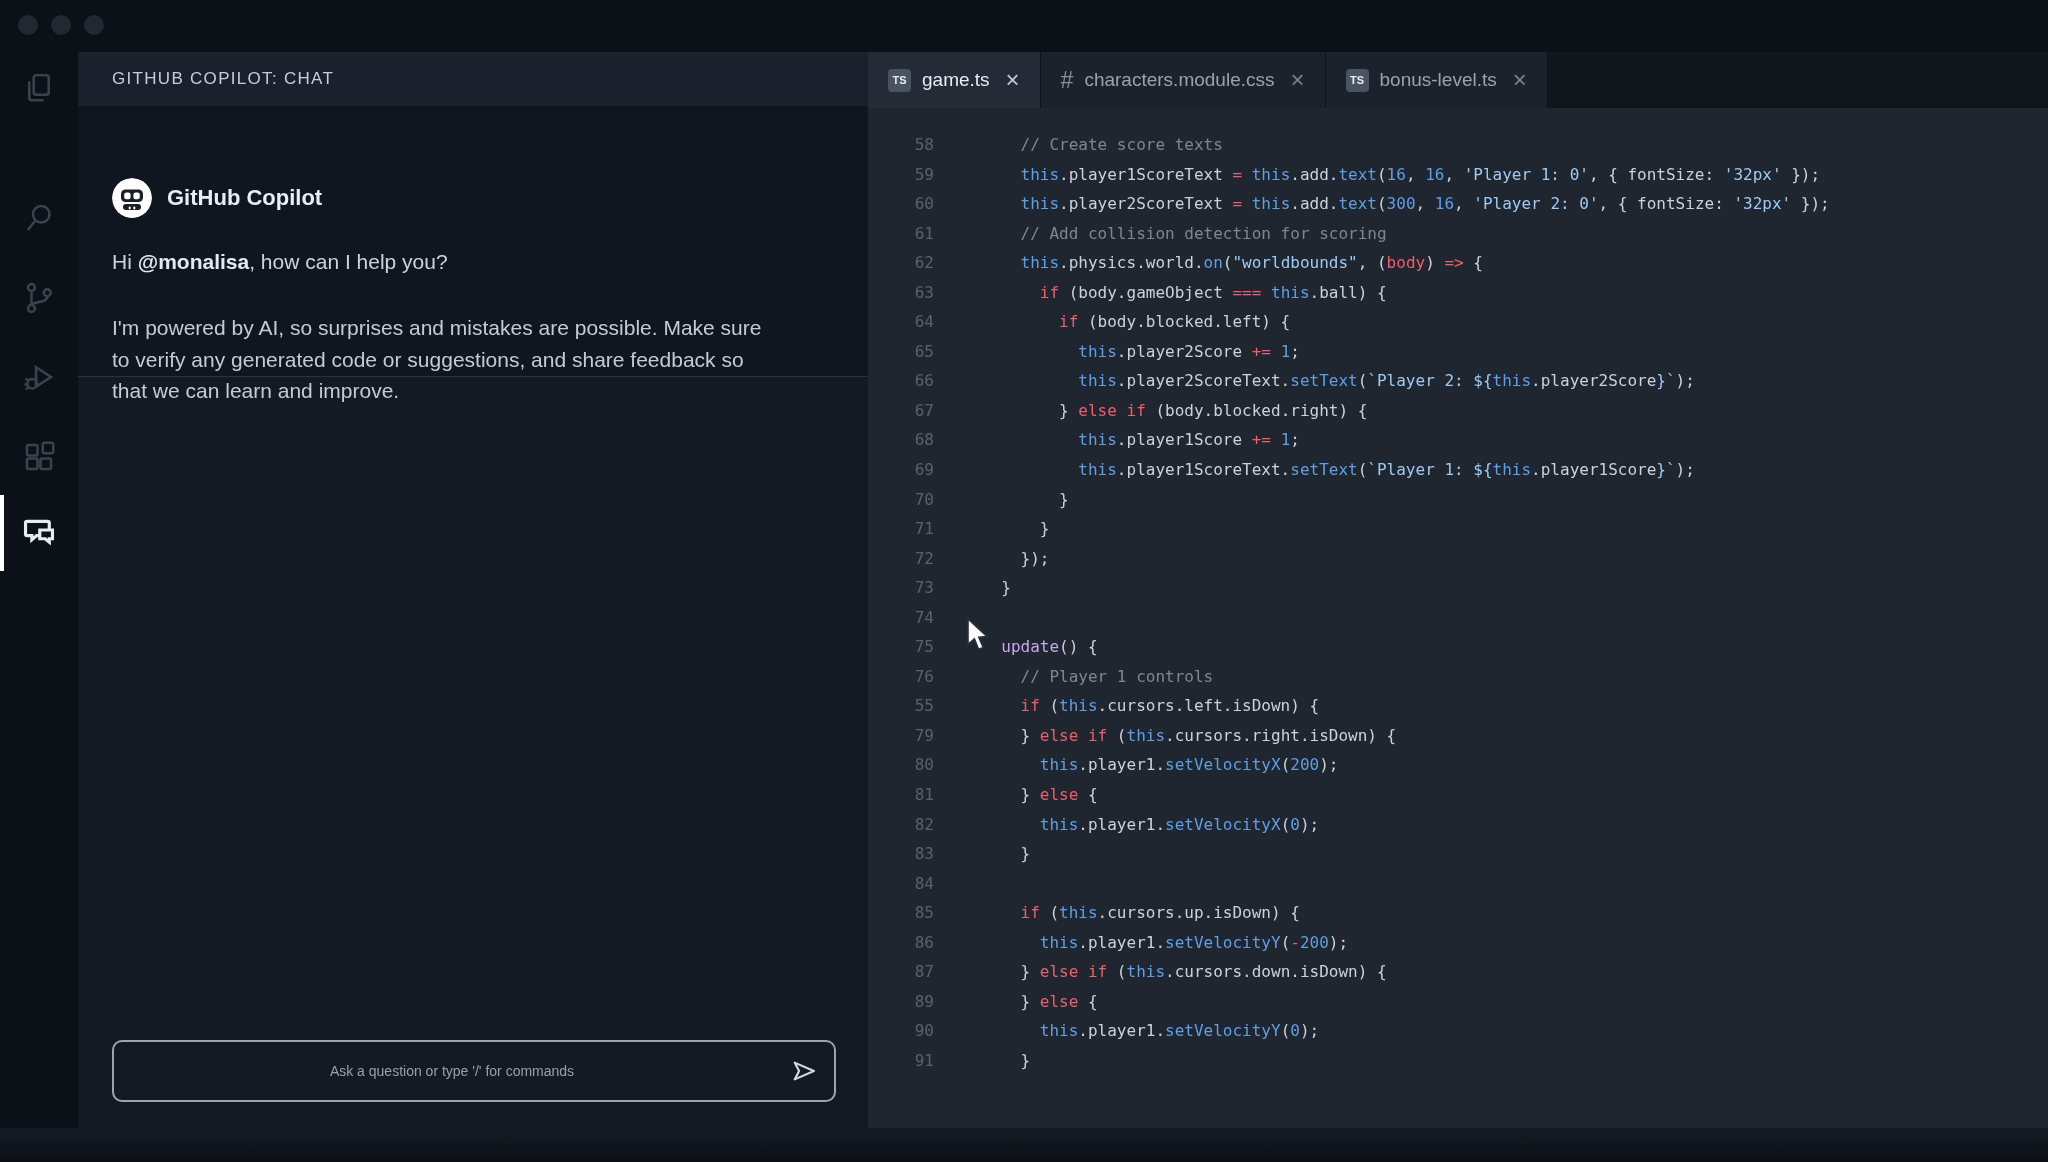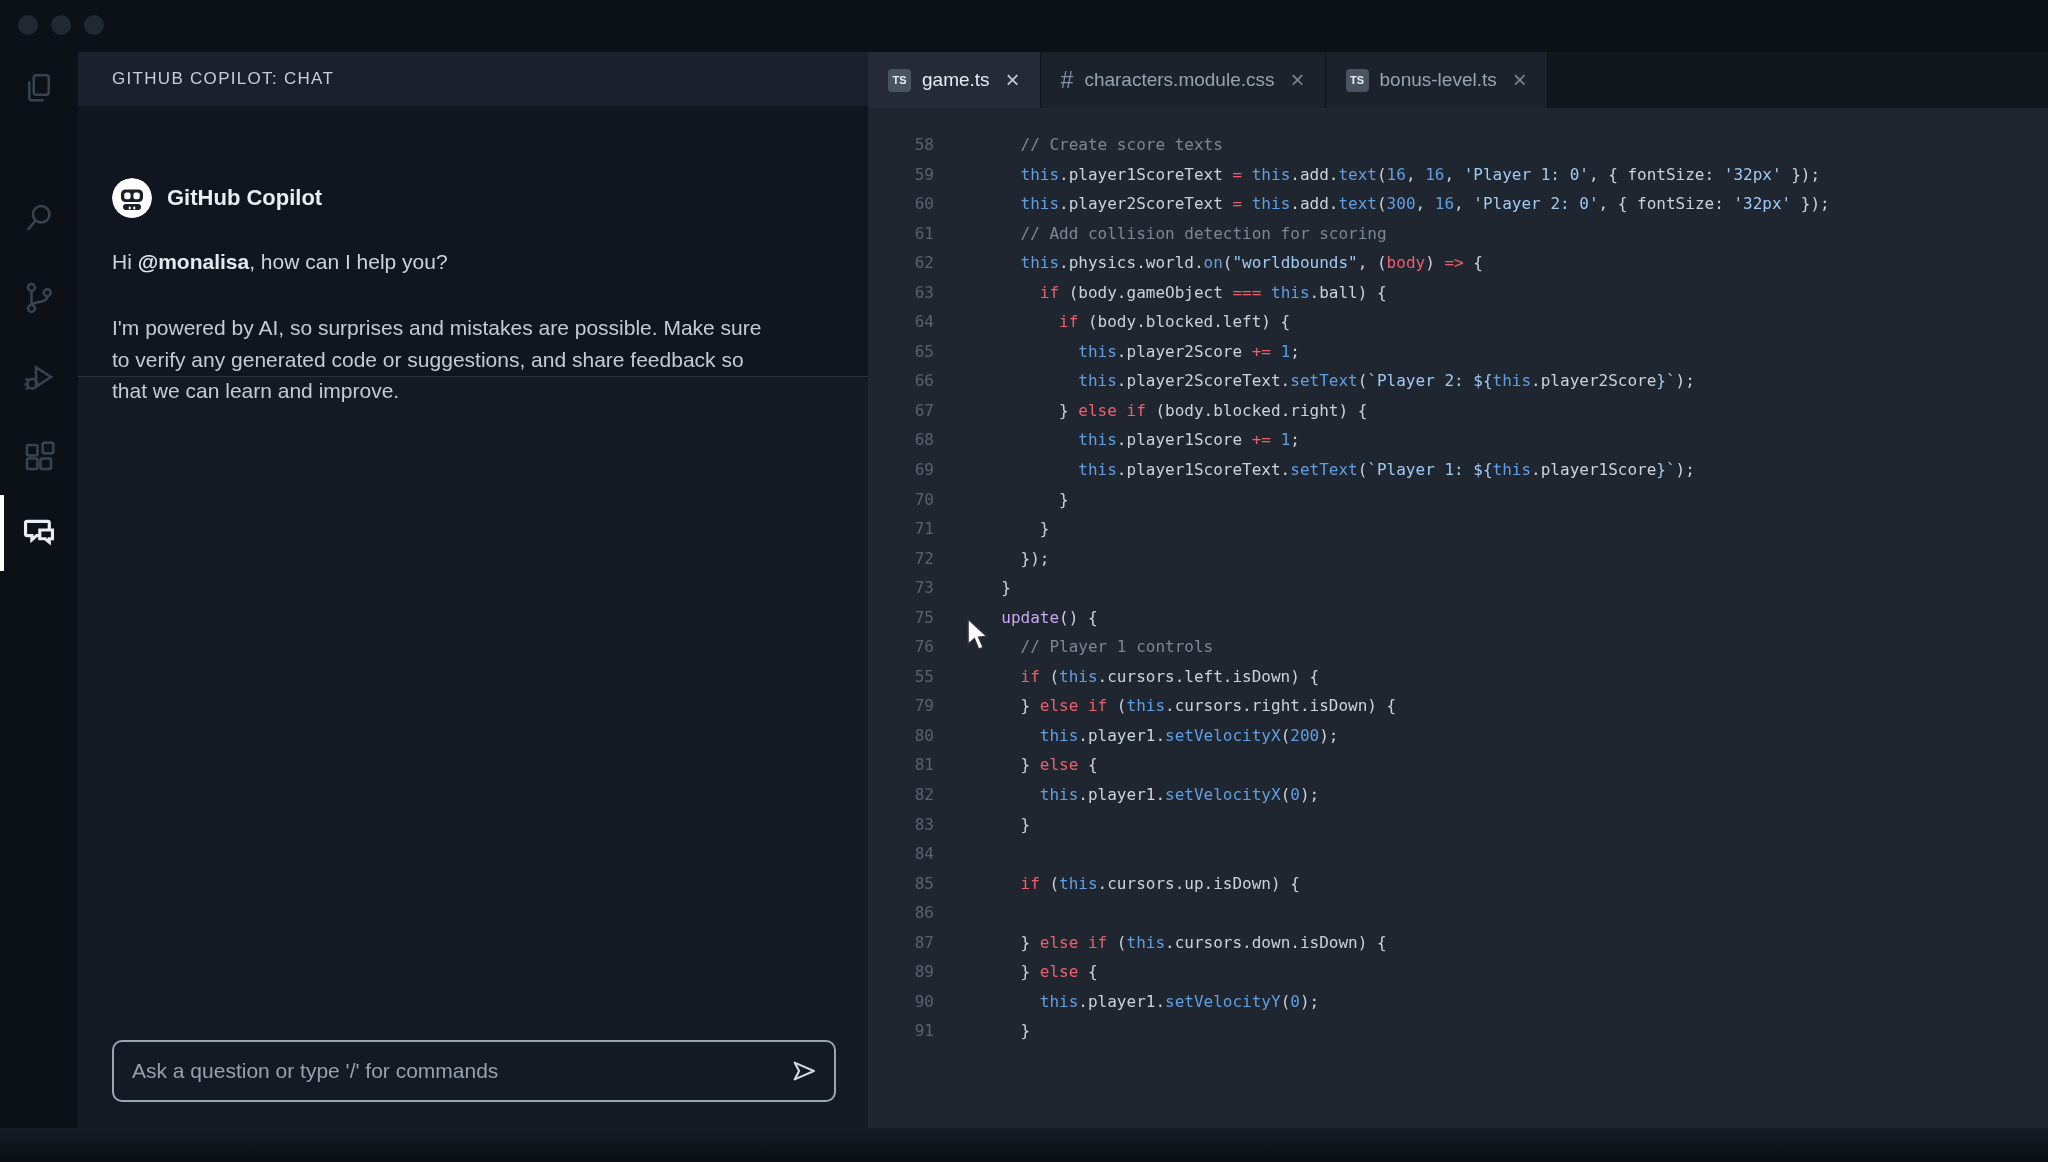--- a/index.html
+++ b/index.html
@@ -28,21 +28,21 @@
   .msg-head{position:absolute;left:34px;top:72px;display:flex;align-items:center;gap:15px;}
   .avatar{width:40px;height:40px;border-radius:50%;}
   .msg-name{font-size:22px;font-weight:600;color:#e8eef5;}
   .msg-greeting{position:absolute;left:34px;top:144px;font-size:21px;color:#ccd4de;}
   .msg-greeting b{font-weight:700;color:#e2e9f1;}
   .msg-para{position:absolute;left:34px;top:206px;font-size:21px;line-height:31.6px;color:#c3ccd6;}
 
   
   #chat-input{position:absolute;left:34px;top:988px;width:724px;height:62px;box-sizing:border-box;
               border:2px solid #9aa5b2;border-radius:10px;display:flex;align-items:center;background:transparent;}
-  #chat-input .placeholder{margin-left:18px;font-size:21px;color:#96a1ad;flex:1;}
+  #chat-input .placeholder{font-size:14px;color:#96a1ad;flex:1;text-align:center;}
   #chat-input .send{margin-right:16px;display:flex;align-items:center;}
   #chat-input .send svg{stroke:#d2dae2;fill:none;stroke-width:1.8;}
 
   
   #editor{position:absolute;left:868px;top:52px;width:1180px;height:1076px;background:#20262f;}
   #tabbar{position:absolute;left:0;top:0;width:100%;height:56px;background:#11161d;display:flex;}
   .tab{height:56px;display:flex;align-items:center;padding:0 20px;background:#1c222c;
        border-right:1px solid #0e1319;cursor:default;}
   .tab .label{font-size:19px;color:#98a3b0;margin-left:11px;}
   .tab .close{font-size:24px;color:#78828e;margin-left:16px;line-height:1;}
@@ -203,31 +203,32 @@
         <div class="code-row"><span class="gutter">64</span><span class="srccode"><span class="tk-d">        </span><span class="tk-r">if</span><span class="tk-d"> (body.blocked.left) {</span></span></div>
         <div class="code-row"><span class="gutter">65</span><span class="srccode"><span class="tk-d">          </span><span class="tk-b">this</span><span class="tk-d">.player2Score </span><span class="tk-r">+=</span><span class="tk-d"> </span><span class="tk-b">1</span><span class="tk-d">;</span></span></div>
         <div class="code-row"><span class="gutter">66</span><span class="srccode"><span class="tk-d">          </span><span class="tk-b">this</span><span class="tk-d">.player2ScoreText.</span><span class="tk-b">setText</span><span class="tk-d">(</span><span class="tk-s">`Player 2: ${</span><span class="tk-b">this</span><span class="tk-d">.player2Score</span><span class="tk-s">}`</span><span class="tk-d">);</span></span></div>
         <div class="code-row"><span class="gutter">67</span><span class="srccode"><span class="tk-d">        } </span><span class="tk-r">else</span><span class="tk-d"> </span><span class="tk-r">if</span><span class="tk-d"> (body.blocked.right) {</span></span></div>
         <div class="code-row"><span class="gutter">68</span><span class="srccode"><span class="tk-d">          </span><span class="tk-b">this</span><span class="tk-d">.player1Score </span><span class="tk-r">+=</span><span class="tk-d"> </span><span class="tk-b">1</span><span class="tk-d">;</span></span></div>
         <div class="code-row"><span class="gutter">69</span><span class="srccode"><span class="tk-d">          </span><span class="tk-b">this</span><span class="tk-d">.player1ScoreText.</span><span class="tk-b">setText</span><span class="tk-d">(</span><span class="tk-s">`Player 1: ${</span><span class="tk-b">this</span><span class="tk-d">.player1Score</span><span class="tk-s">}`</span><span class="tk-d">);</span></span></div>
         <div class="code-row"><span class="gutter">70</span><span class="srccode"><span class="tk-d">        }</span></span></div>
         <div class="code-row"><span class="gutter">71</span><span class="srccode"><span class="tk-d">      }</span></span></div>
         <div class="code-row"><span class="gutter">72</span><span class="srccode"><span class="tk-d">    });</span></span></div>
         <div class="code-row"><span class="gutter">73</span><span class="srccode"><span class="tk-d">  }</span></span></div>
+        <div class="code-row"><span class="gutter">74</span><span class="srccode"></span></div>
         <div class="code-row"><span class="gutter">75</span><span class="srccode"><span class="tk-d">  </span><span class="tk-p">update</span><span class="tk-d">() {</span></span></div>
         <div class="code-row"><span class="gutter">76</span><span class="srccode"><span class="tk-c">    // Player 1 controls</span></span></div>
         <div class="code-row"><span class="gutter">55</span><span class="srccode"><span class="tk-d">    </span><span class="tk-r">if</span><span class="tk-d"> (</span><span class="tk-b">this</span><span class="tk-d">.cursors.left.isDown) {</span></span></div>
         <div class="code-row"><span class="gutter">79</span><span class="srccode"><span class="tk-d">    } </span><span class="tk-r">else</span><span class="tk-d"> </span><span class="tk-r">if</span><span class="tk-d"> (</span><span class="tk-b">this</span><span class="tk-d">.cursors.right.isDown) {</span></span></div>
         <div class="code-row"><span class="gutter">80</span><span class="srccode"><span class="tk-d">      </span><span class="tk-b">this</span><span class="tk-d">.player1.</span><span class="tk-b">setVelocityX</span><span class="tk-d">(</span><span class="tk-b">200</span><span class="tk-d">);</span></span></div>
         <div class="code-row"><span class="gutter">81</span><span class="srccode"><span class="tk-d">    } </span><span class="tk-r">else</span><span class="tk-d"> {</span></span></div>
         <div class="code-row"><span class="gutter">82</span><span class="srccode"><span class="tk-d">      </span><span class="tk-b">this</span><span class="tk-d">.player1.</span><span class="tk-b">setVelocityX</span><span class="tk-d">(</span><span class="tk-b">0</span><span class="tk-d">);</span></span></div>
         <div class="code-row"><span class="gutter">83</span><span class="srccode"><span class="tk-d">    }</span></span></div>
         <div class="code-row"><span class="gutter">84</span><span class="srccode"></span></div>
         <div class="code-row"><span class="gutter">85</span><span class="srccode"><span class="tk-d">    </span><span class="tk-r">if</span><span class="tk-d"> (</span><span class="tk-b">this</span><span class="tk-d">.cursors.up.isDown) {</span></span></div>
-        <div class="code-row"><span class="gutter">86</span></div>
+        <div class="code-row"><span class="gutter">86</span><span class="srccode"><span class="tk-d">      </span><span class="tk-b">this</span><span class="tk-d">.player1.</span><span class="tk-b">setVelocityY</span><span class="tk-d">(</span><span class="tk-r">-</span><span class="tk-b">200</span><span class="tk-d">);</span></span></div>
         <div class="code-row"><span class="gutter">87</span><span class="srccode"><span class="tk-d">    } </span><span class="tk-r">else</span><span class="tk-d"> </span><span class="tk-r">if</span><span class="tk-d"> (</span><span class="tk-b">this</span><span class="tk-d">.cursors.down.isDown) {</span></span></div>
         <div class="code-row"><span class="gutter">89</span><span class="srccode"><span class="tk-d">    } </span><span class="tk-r">else</span><span class="tk-d"> {</span></span></div>
         <div class="code-row"><span class="gutter">90</span><span class="srccode"><span class="tk-d">      </span><span class="tk-b">this</span><span class="tk-d">.player1.</span><span class="tk-b">setVelocityY</span><span class="tk-d">(</span><span class="tk-b">0</span><span class="tk-d">);</span></span></div>
         <div class="code-row"><span class="gutter">91</span><span class="srccode"><span class="tk-d">    }</span></span></div>
       </div>
   </div>
 
   <div id="bottombar"></div>
 
   <svg id="cursor" width="26" height="34" viewBox="0 0 13 17">

